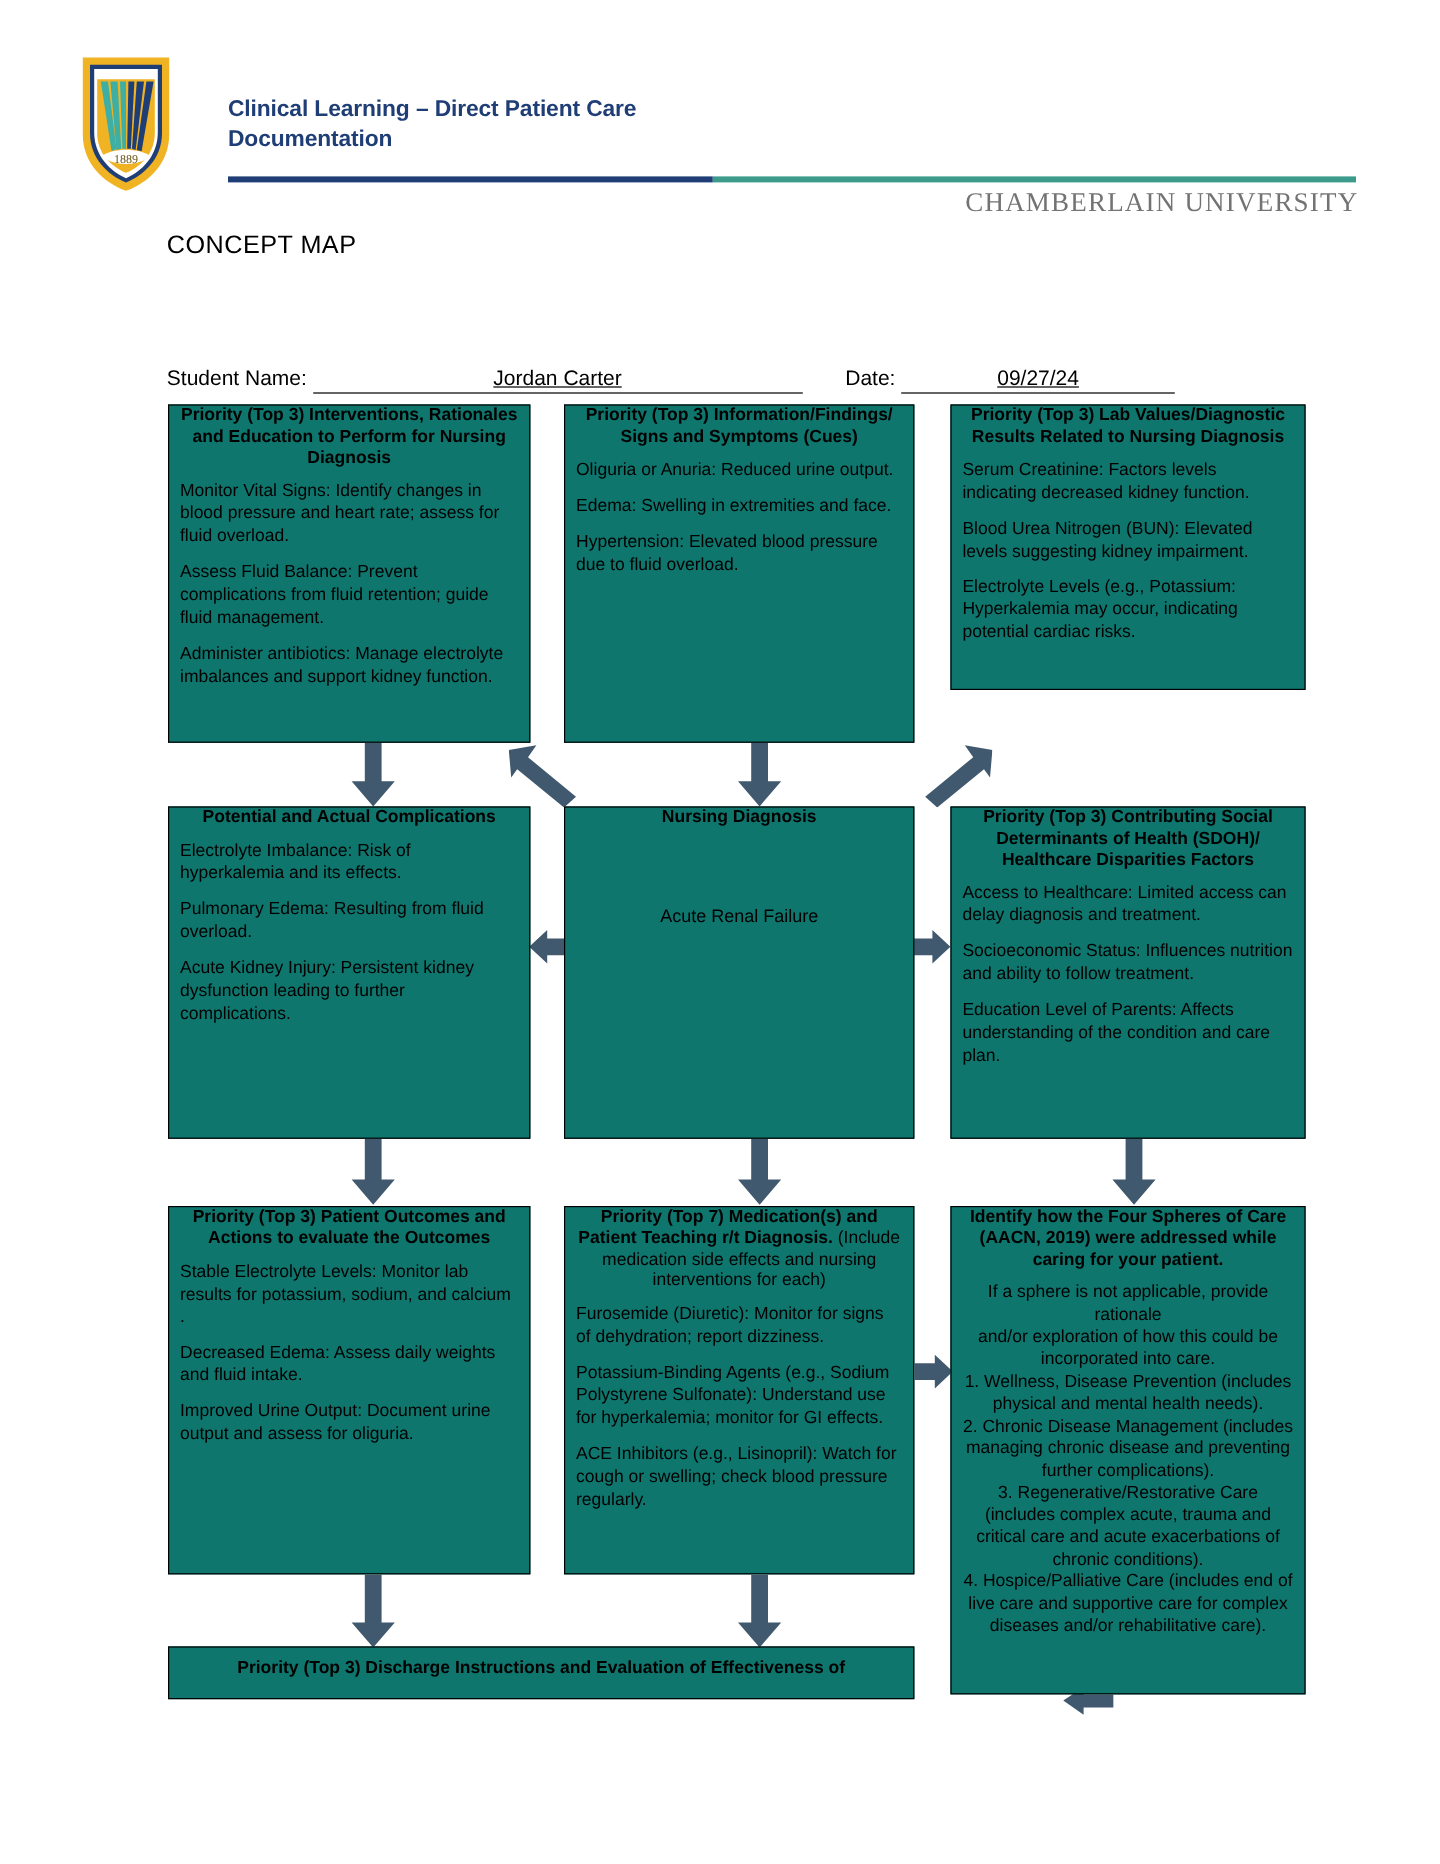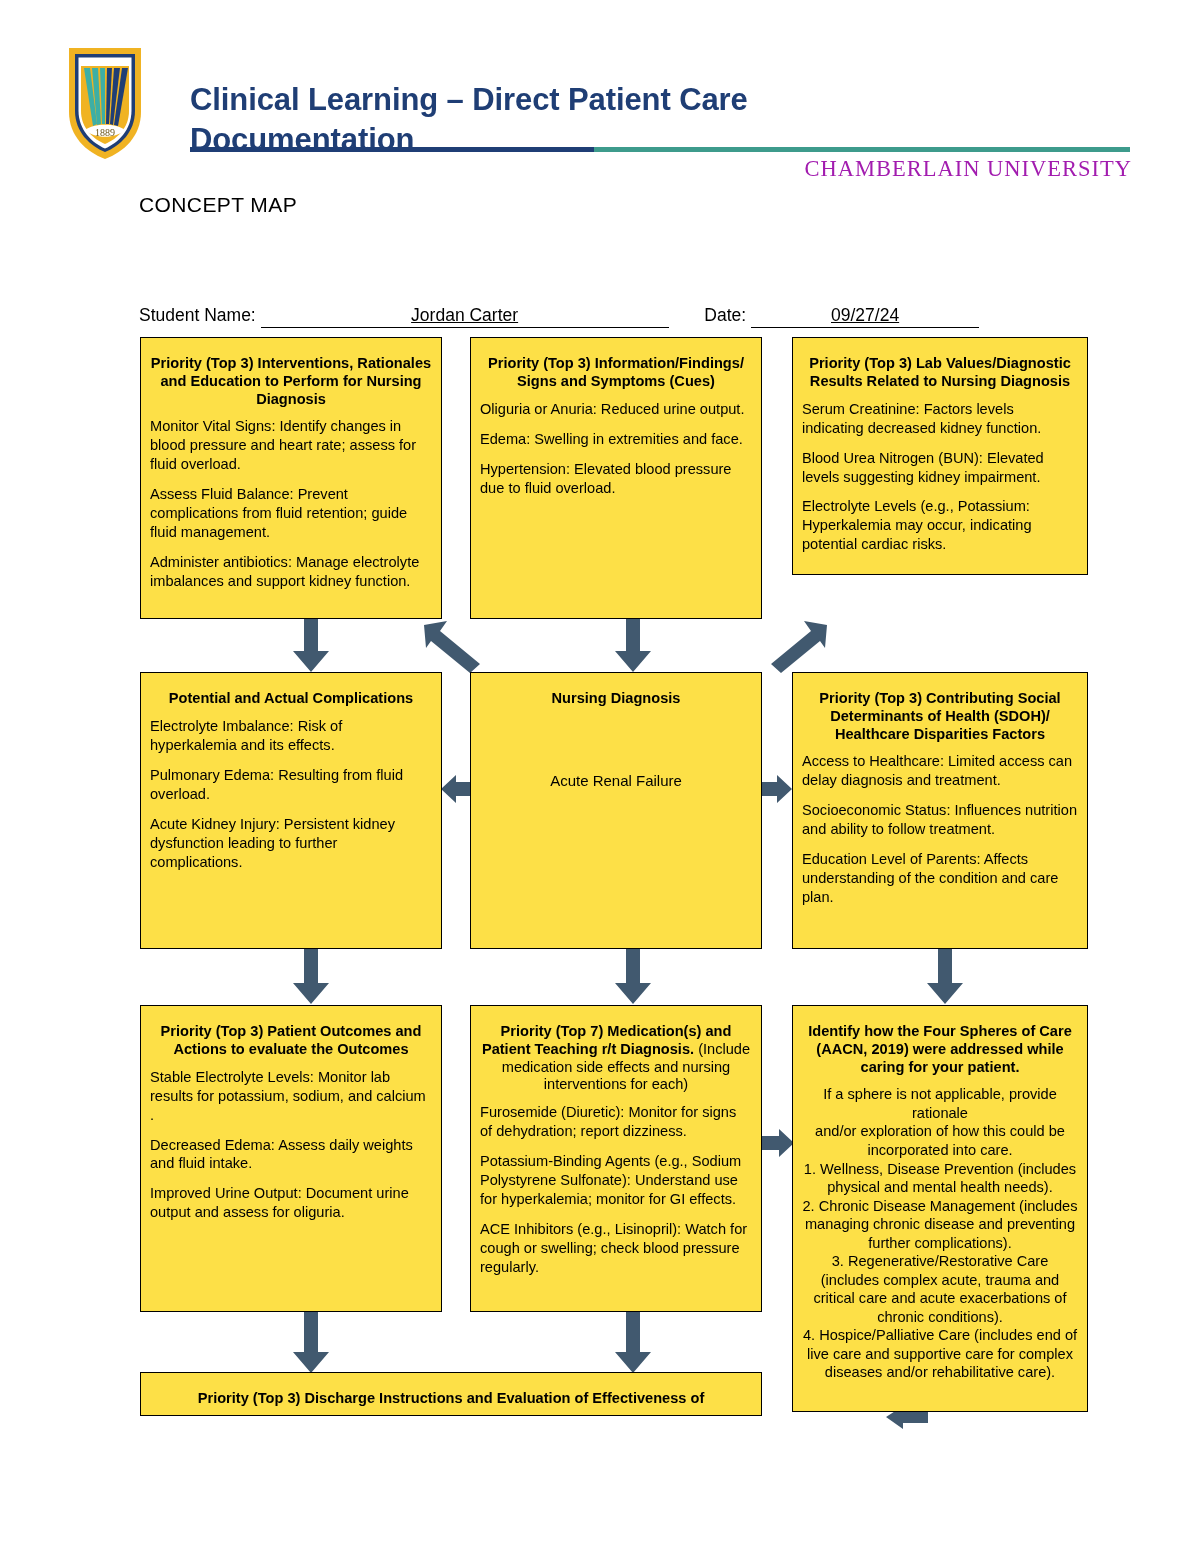--- a/index.html
+++ b/index.html
@@ -28,21 +28,21 @@
     left: 66px;
     top: 44px;
     width: 78px;
     height: 118px;
   }
   #header-title {
     position: absolute;
     left: 190px;
     top: 80px;
     width: 760px;
-    font-size: 31px;
+    font-size: 19px;
     font-weight: bold;
     color: #1F3E75;
     line-height: 1.30;
     letter-spacing: -0.1px;
   }
   #header-title .ln { display: block; }
   #rule-wrap {
     position: absolute;
     left: 190px;
     top: 147px;
@@ -51,21 +51,21 @@
     display: flex;
   }
   #rule-navy { width: 43%; height: 100%; background: #1F3E75; }
   #rule-teal { width: 57%; height: 100%; background: #3D9B8C; }
   #brandmark {
     position: absolute;
     right: 68px;
     top: 156px;
     font-family: "Liberation Serif", serif;
     font-size: 22.5px;
-    color: #a21caf;
+    color: #737373;
     letter-spacing: 1.0px;
     white-space: nowrap;
   }
   #doc-kicker {
     position: absolute;
     left: 139px;
     top: 193px;
     font-size: 21px;
     color: #000;
     letter-spacing: 0.4px;
@@ -99,22 +99,22 @@
     position: absolute;
     left: 0;
     top: 0;
     width: 1200px;
     height: 1553px;
   }
   .box {
     position: absolute;
     box-sizing: border-box;
     border: 1.4px solid #000;
-    background: #fde047;
-    padding: 17px 9px 7px 9px;
+    background: #0f766e;
+    padding: 0 9px 7px 9px;
     font-size: 14.6px;
     line-height: 1.30;
     z-index: 3;
   }
   .box .hd {
     font-weight: bold;
     text-align: center;
     line-height: 1.22;
     margin-bottom: 9px;
     font-size: 14.6px;

